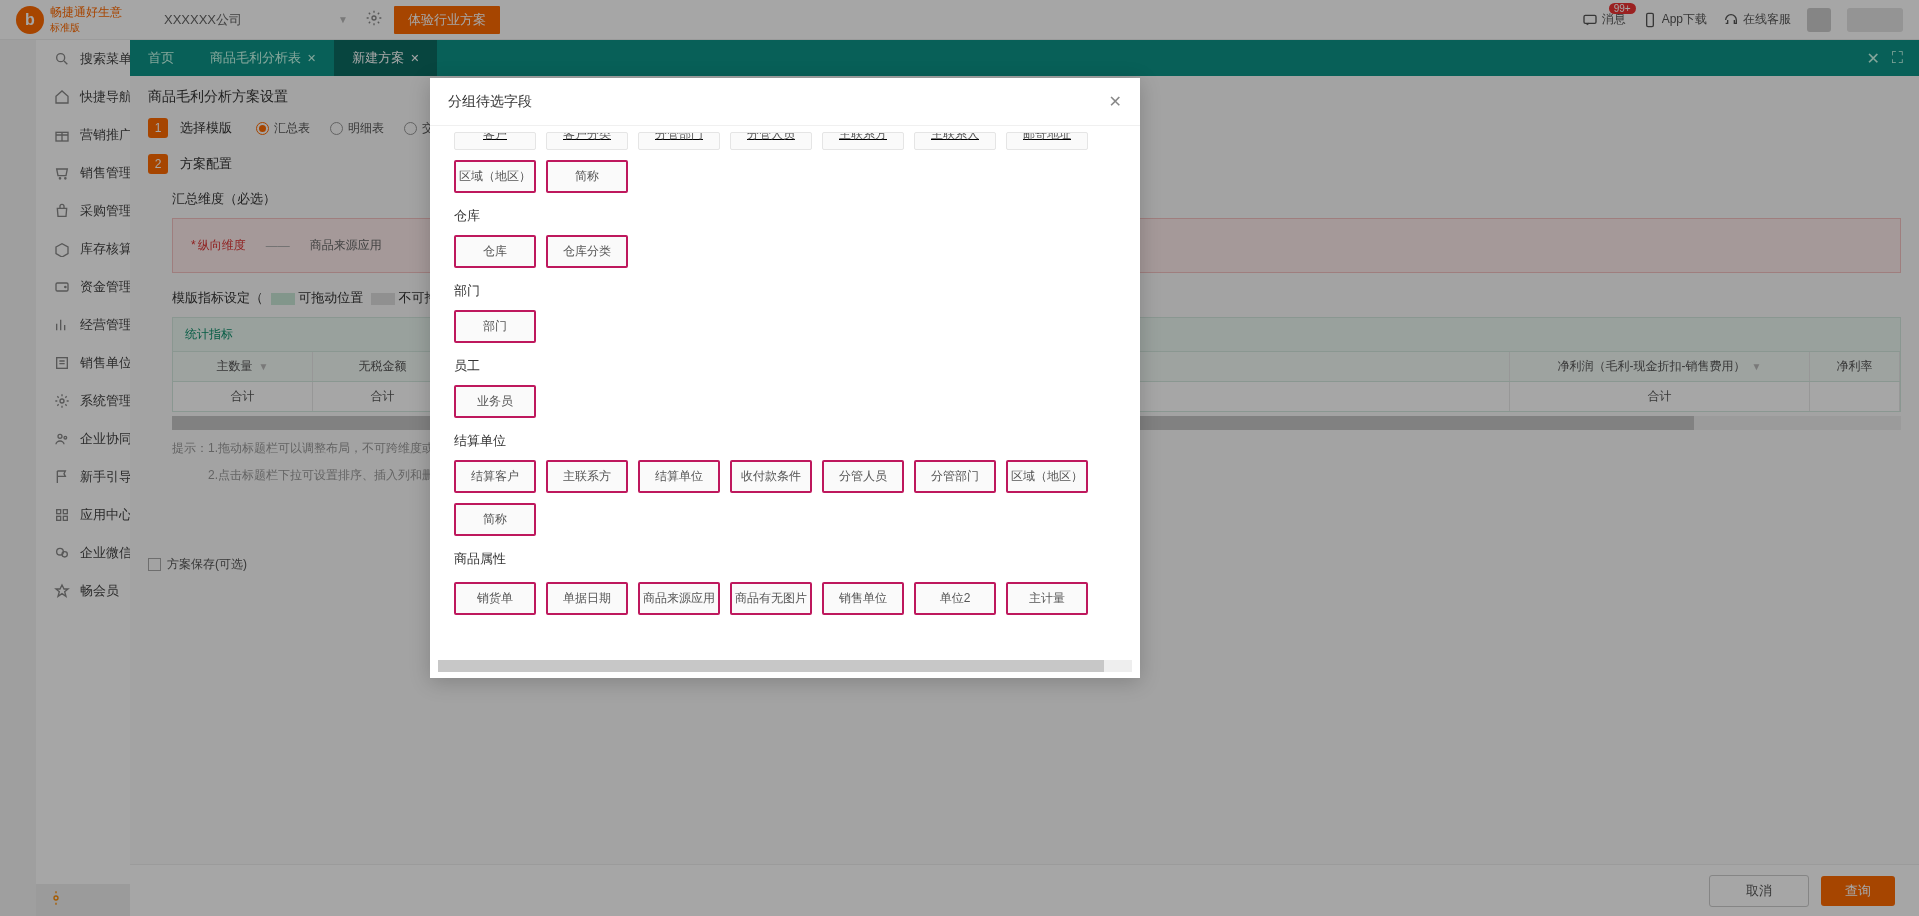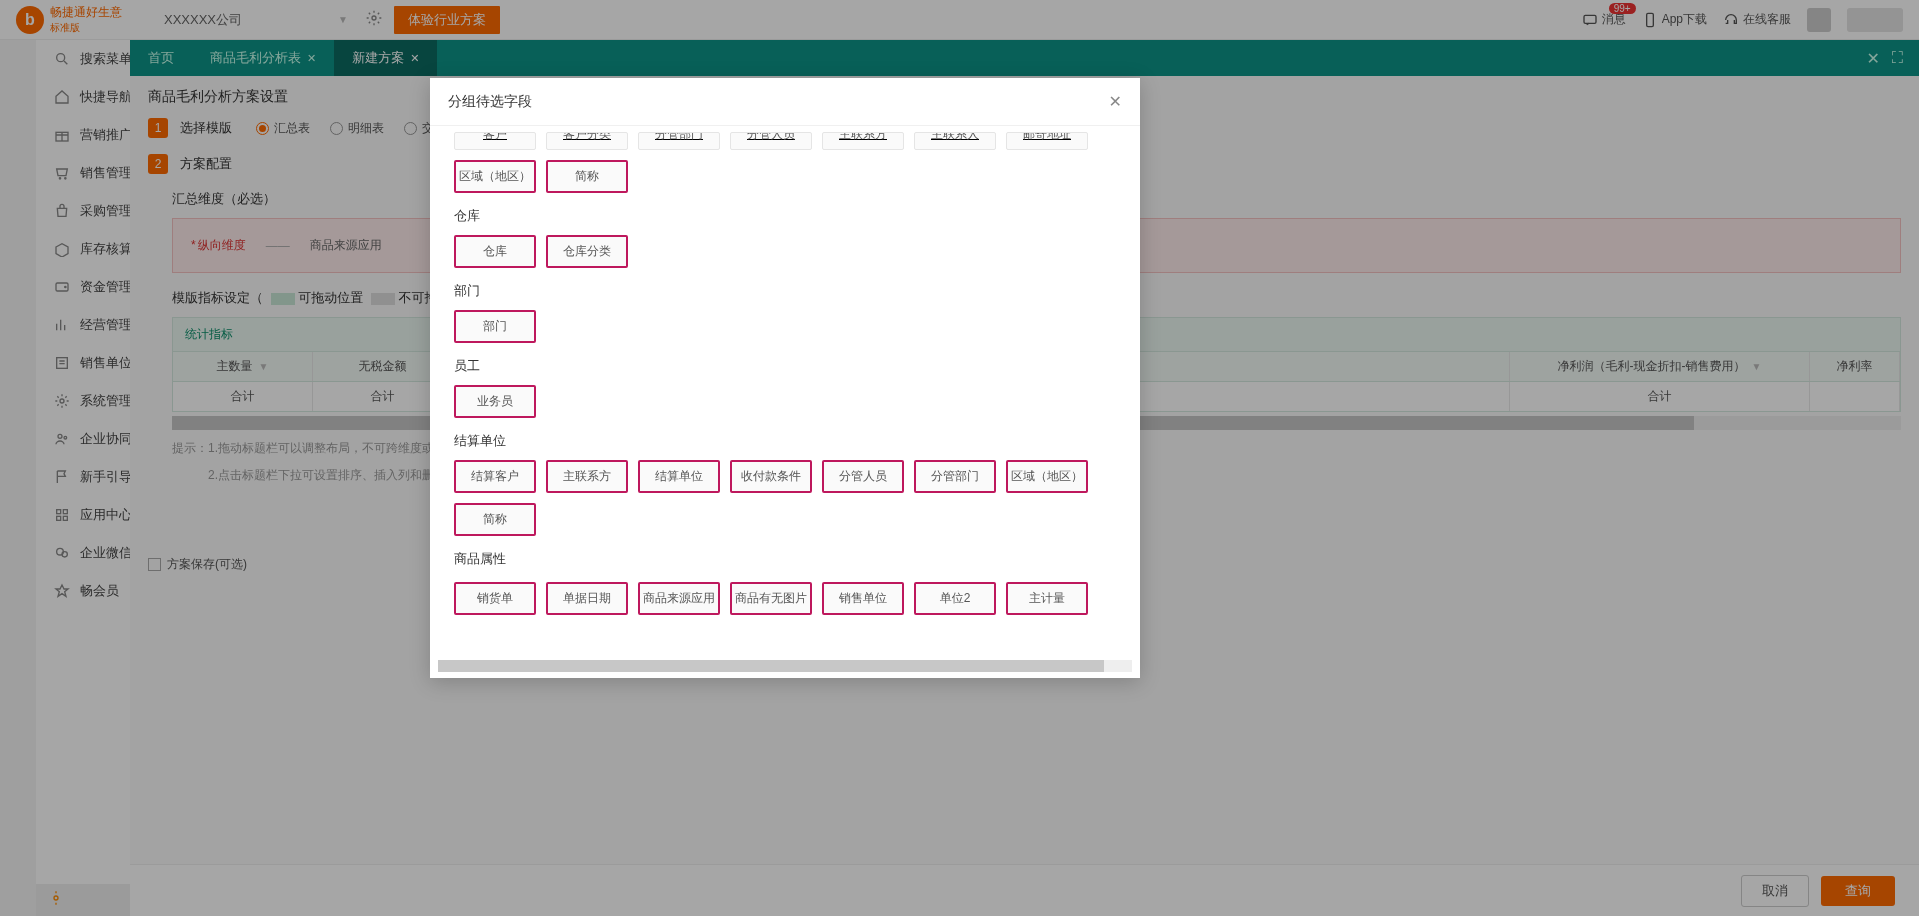--- a/index.html
+++ b/index.html
@@ -67,21 +67,21 @@
 .table-sum { display: flex; }
 .scroll-h { height: 14px; background: #eee; position: relative; margin-top: 4px; }
 .scroll-thumb { position: absolute; left: 0; top: 0; height: 100%; width: 88%; background: #c7c7c7; }
 
 .tips { font-size: 12px; color: #999; margin-top: 10px; }
 
 .save-row { position: absolute; left: 18px; top: 480px; font-size: 12px; color: #555; display: flex; align-items: center; gap: 6px; }
 .checkbox { width: 13px; height: 13px; border: 1px solid #aaa; }
 
 .footer-bar { position: absolute; left: 130px; right: 0; bottom: 0; height: 52px; background: #fff; border-top: 1px solid #eee; display: flex; align-items: center; justify-content: flex-end; gap: 12px; padding-right: 24px; }
-.btn-cancel { border: 1px solid #ccc; background: #fff; color: #555; padding: 6px 20px; border-radius: 3px; font-size: 13px; }
+.btn-cancel { border: 1px solid #ccc; background: #fff; color: #555; padding: 6px 36px; border-radius: 3px; font-size: 13px; }
 .btn-query { background: #ff6a00; color: #fff; border: none; padding: 6px 24px; border-radius: 3px; font-size: 13px; }
 
 
 .overlay { position: absolute; inset: 0; background: rgba(0,0,0,0.35); }
 .modal { position: absolute; left: 430px; top: 78px; width: 710px; height: 600px; background: #fff; box-shadow: 0 4px 20px rgba(0,0,0,0.2); display: flex; flex-direction: column; }
 .modal-hdr { padding: 14px 18px; font-size: 14px; color: #333; display: flex; justify-content: space-between; align-items: center; border-bottom: 1px solid #f0f0f0; }
 .modal-close { color: #888; font-size: 16px; cursor: pointer; }
 .modal-body { flex: 1; overflow-y: auto; padding: 6px 24px 14px 24px; position: relative; }
 .modal-body::-webkit-scrollbar { width: 10px; }
 .modal-body::-webkit-scrollbar-thumb { background: #ccc; }

